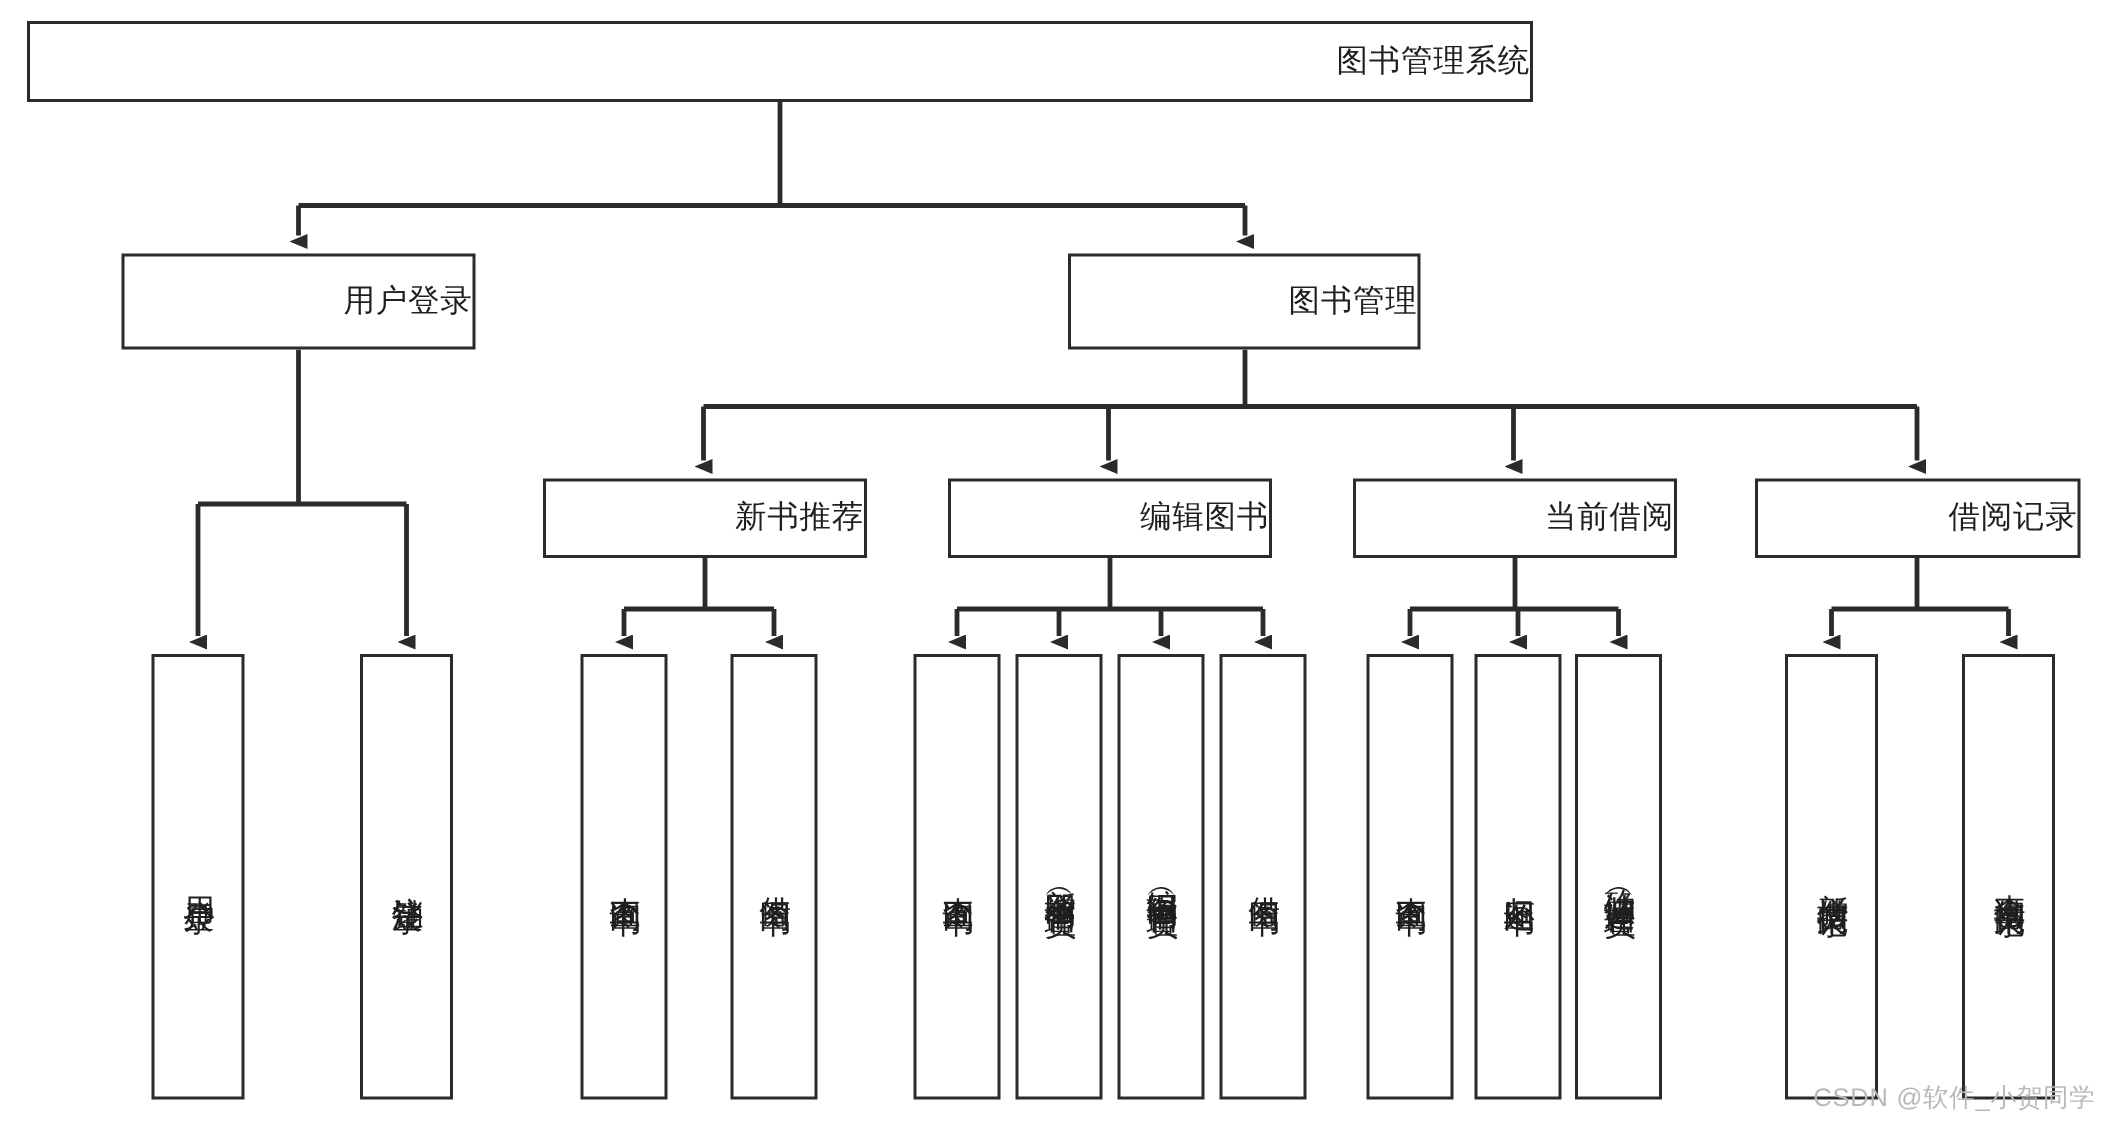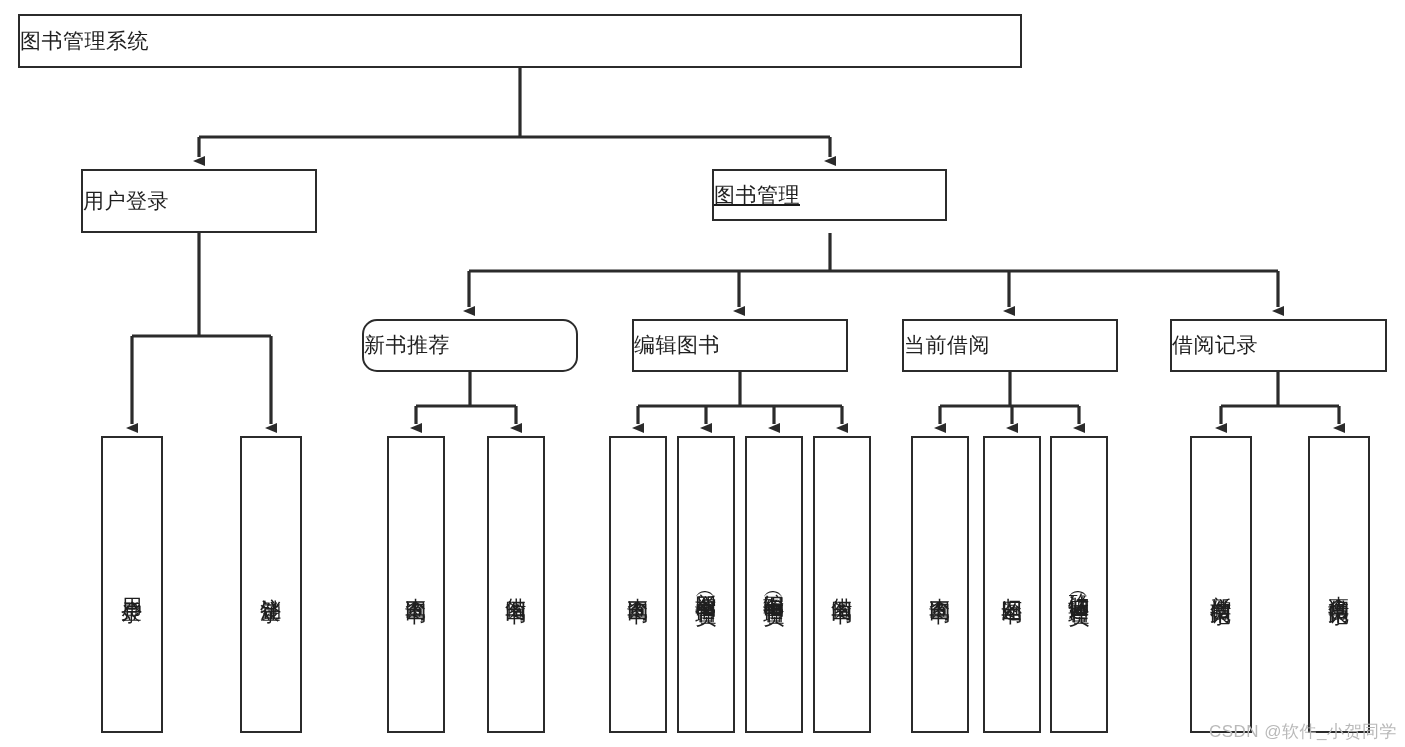--- a/index.html
+++ b/index.html
@@ -26,21 +26,21 @@
     height: 747px;
     pointer-events: none;
   }
   .node {
     position: absolute;
     box-sizing: border-box;
     border: 2.5px solid #2b2b2b;
     background: #ffffff;
     display: flex;
     align-items: center;
-    justify-content: flex-start;
+    justify-content: flex-end;
     text-align: center;
   }
   .node .label {
     font-size: 21px;
     line-height: 1.15;
     letter-spacing: 0.5px;
     color: #1f1f1f;
     white-space: nowrap;
   }
   .node.vertical {
@@ -123,25 +123,25 @@
     </g>
   </svg>
 
   <div class="node" style="left: 18px; top: 14px; width: 1004px; height: 54px;">
     <span class="label">图书管理系统</span>
   </div>
 
   <div class="node" style="left: 81px; top: 169px; width: 236px; height: 64px;">
     <span class="label">用户登录</span>
   </div>
-  <div class="node" style="left: 712px; top: 169px; width: 235px; height: 52px; text-decoration: underline;">
+  <div class="node" style="left: 712px; top: 169px; width: 235px; height: 64px;">
     <span class="label">图书管理</span>
   </div>
 
-  <div class="node" style="left: 362px; top: 319px; width: 216px; height: 53px; border-radius: 15px;">
+  <div class="node" style="left: 362px; top: 319px; width: 216px; height: 53px;">
     <span class="label">新书推荐</span>
   </div>
   <div class="node" style="left: 632px; top: 319px; width: 216px; height: 53px;">
     <span class="label">编辑图书</span>
   </div>
   <div class="node" style="left: 902px; top: 319px; width: 216px; height: 53px;">
     <span class="label">当前借阅</span>
   </div>
   <div class="node" style="left: 1170px; top: 319px; width: 217px; height: 53px;">
     <span class="label">借阅记录</span>

